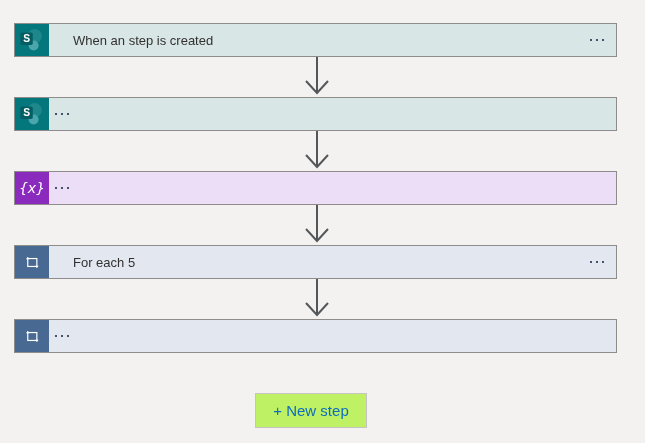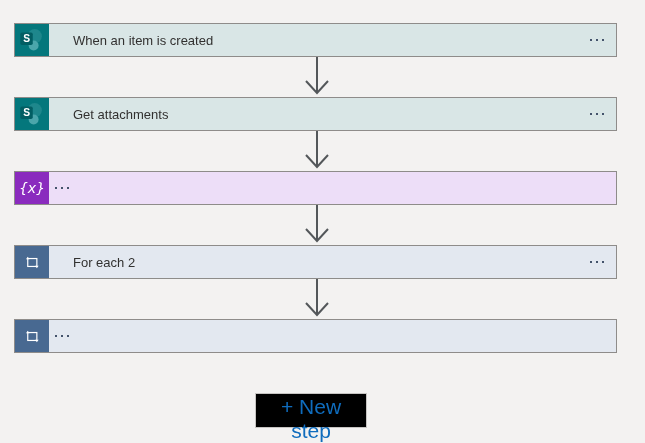--- a/index.html
+++ b/index.html
@@ -41,41 +41,41 @@
     margin-right:6px;
     background:transparent;border:none;
     display:flex;align-items:center;gap:4px;
     padding:8px 6px;cursor:pointer;
   }
   .menu i{display:block;width:2px;height:2px;background:#44536B;}
   .arrow{position:absolute;left:302px;width:30px;height:40px;}
   .newstep{
     position:absolute;left:255px;top:393px;
     width:112px;height:35px;
-    background:#000000;border:1px solid #C6C4C2;
-    color:#0F6CBD;font-size:21px;
+    background:#bef264;border:1px solid #C6C4C2;
+    color:#0F6CBD;font-size:15px;
     font-family:"Liberation Sans", sans-serif;
     cursor:pointer;
   }
 </style>
 </head>
 <body>
 
 <div class="canvas">
 
   <div class="card sharepoint" style="top:23px">
     <div class="icon">
       <svg viewBox="0 0 24 24" width="26" height="26">
         <circle cx="14.5" cy="8.5" r="6.6" fill="#1E878C"></circle>
         <circle cx="13.5" cy="17" r="4.6" fill="#4BA6AB"></circle>
         <rect x="1.2" y="5" width="11.5" height="11.5" rx="1.6" fill="#025E63"></rect>
         <text x="7" y="14.2" font-size="9.5" font-weight="bold" fill="#FFFFFF" text-anchor="middle" font-family="Liberation Sans, sans-serif">S</text>
       </svg>
     </div>
-    <div class="label">When an item is created</div>
+    <div class="label">When an step is created</div>
     <button class="menu">
       <span style="display:flex;gap:4px">
           <i></i>
           <i></i>
           <i></i>
         </span>
     </button>
   </div>
 
   <svg class="arrow" style="top:57px" viewBox="0 0 30 40">
@@ -85,21 +85,20 @@
 
   <div class="card sharepoint" style="top:97px">
     <div class="icon">
       <svg viewBox="0 0 24 24" width="26" height="26">
         <circle cx="14.5" cy="8.5" r="6.6" fill="#1E878C"></circle>
         <circle cx="13.5" cy="17" r="4.6" fill="#4BA6AB"></circle>
         <rect x="1.2" y="5" width="11.5" height="11.5" rx="1.6" fill="#025E63"></rect>
         <text x="7" y="14.2" font-size="9.5" font-weight="bold" fill="#FFFFFF" text-anchor="middle" font-family="Liberation Sans, sans-serif">S</text>
       </svg>
     </div>
-    <div class="label">Get attachments</div>
     <button class="menu">
       <span style="display:flex;gap:4px">
           <i></i>
           <i></i>
           <i></i>
         </span>
     </button>
   </div>
 
   <svg class="arrow" style="top:131px" viewBox="0 0 30 40">
@@ -126,21 +125,21 @@
   </svg>
 
   <div class="card control" style="top:245px">
     <div class="icon">
       <svg viewBox="0 0 24 24" width="19" height="19">
         <rect x="6" y="7" width="11.5" height="10" fill="none" stroke="#FFFFFF" stroke-width="1.5"></rect>
         <path d="M3.8 7.8 L6 4.6 L8.2 7.8 Z" fill="#FFFFFF"></path>
         <path d="M15.3 16.2 L17.5 19.4 L19.7 16.2 Z" fill="#FFFFFF"></path>
       </svg>
     </div>
-    <div class="label">For each 2</div>
+    <div class="label">For each 5</div>
     <button class="menu">
       <span style="display:flex;gap:4px">
           <i></i>
           <i></i>
           <i></i>
         </span>
     </button>
   </div>
 
   <svg class="arrow" style="top:279px" viewBox="0 0 30 40">

